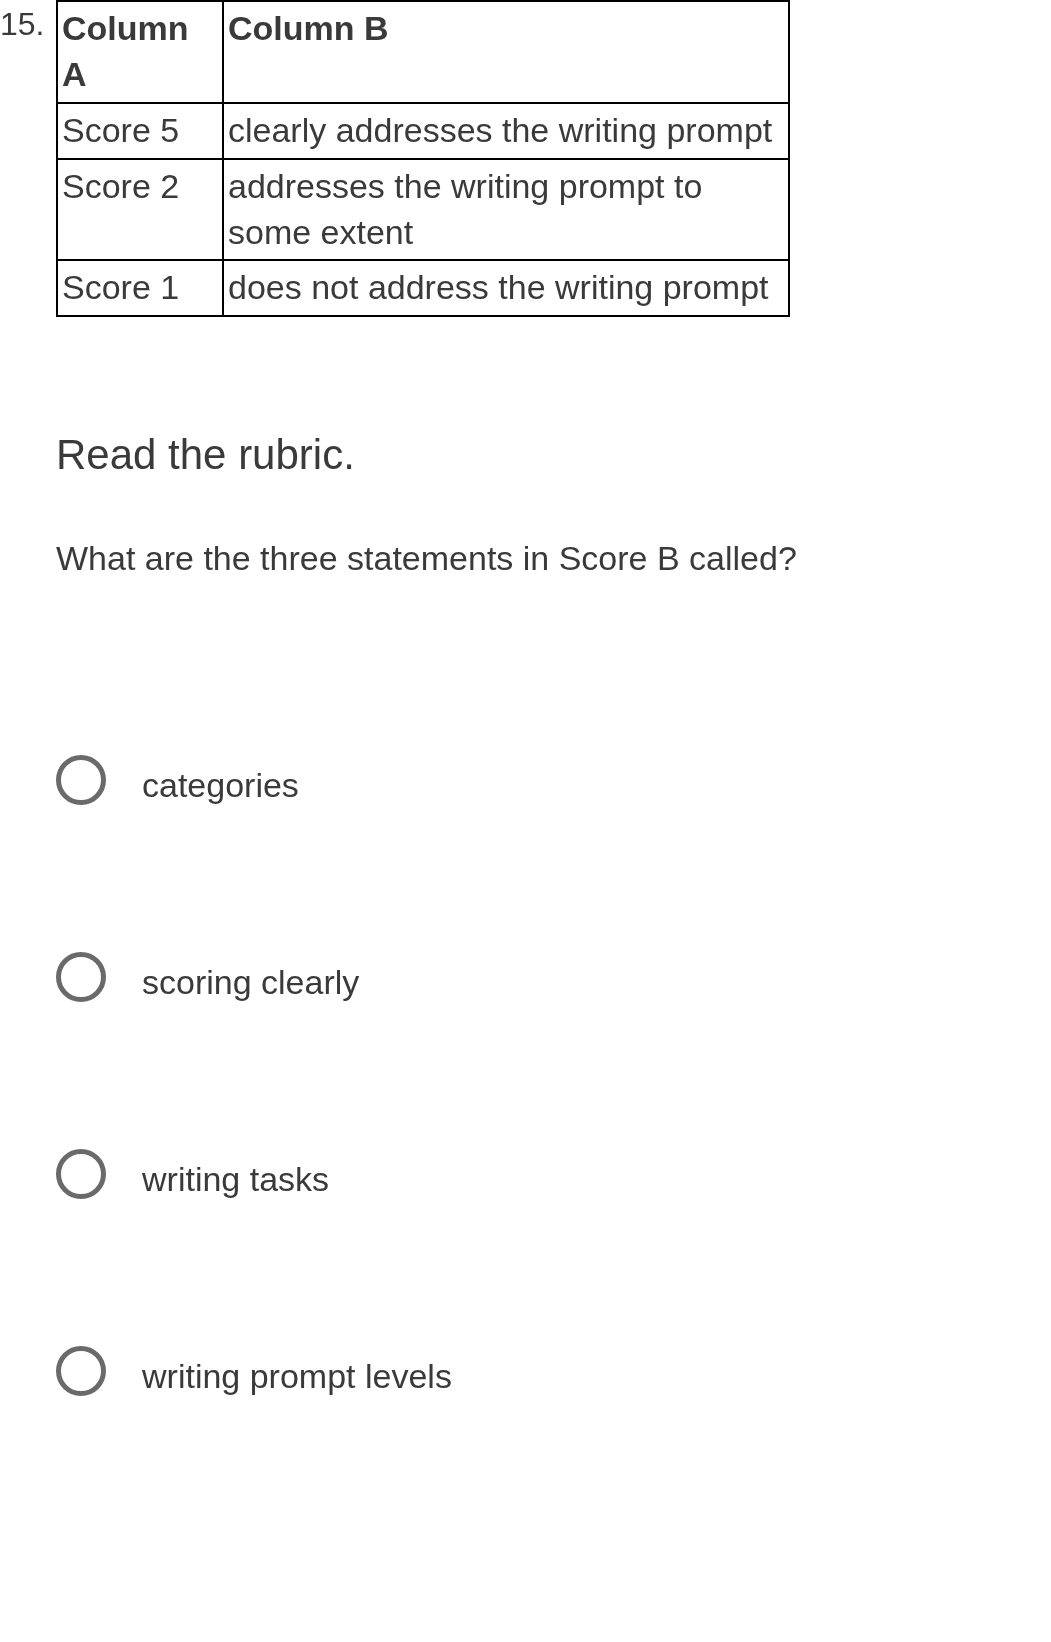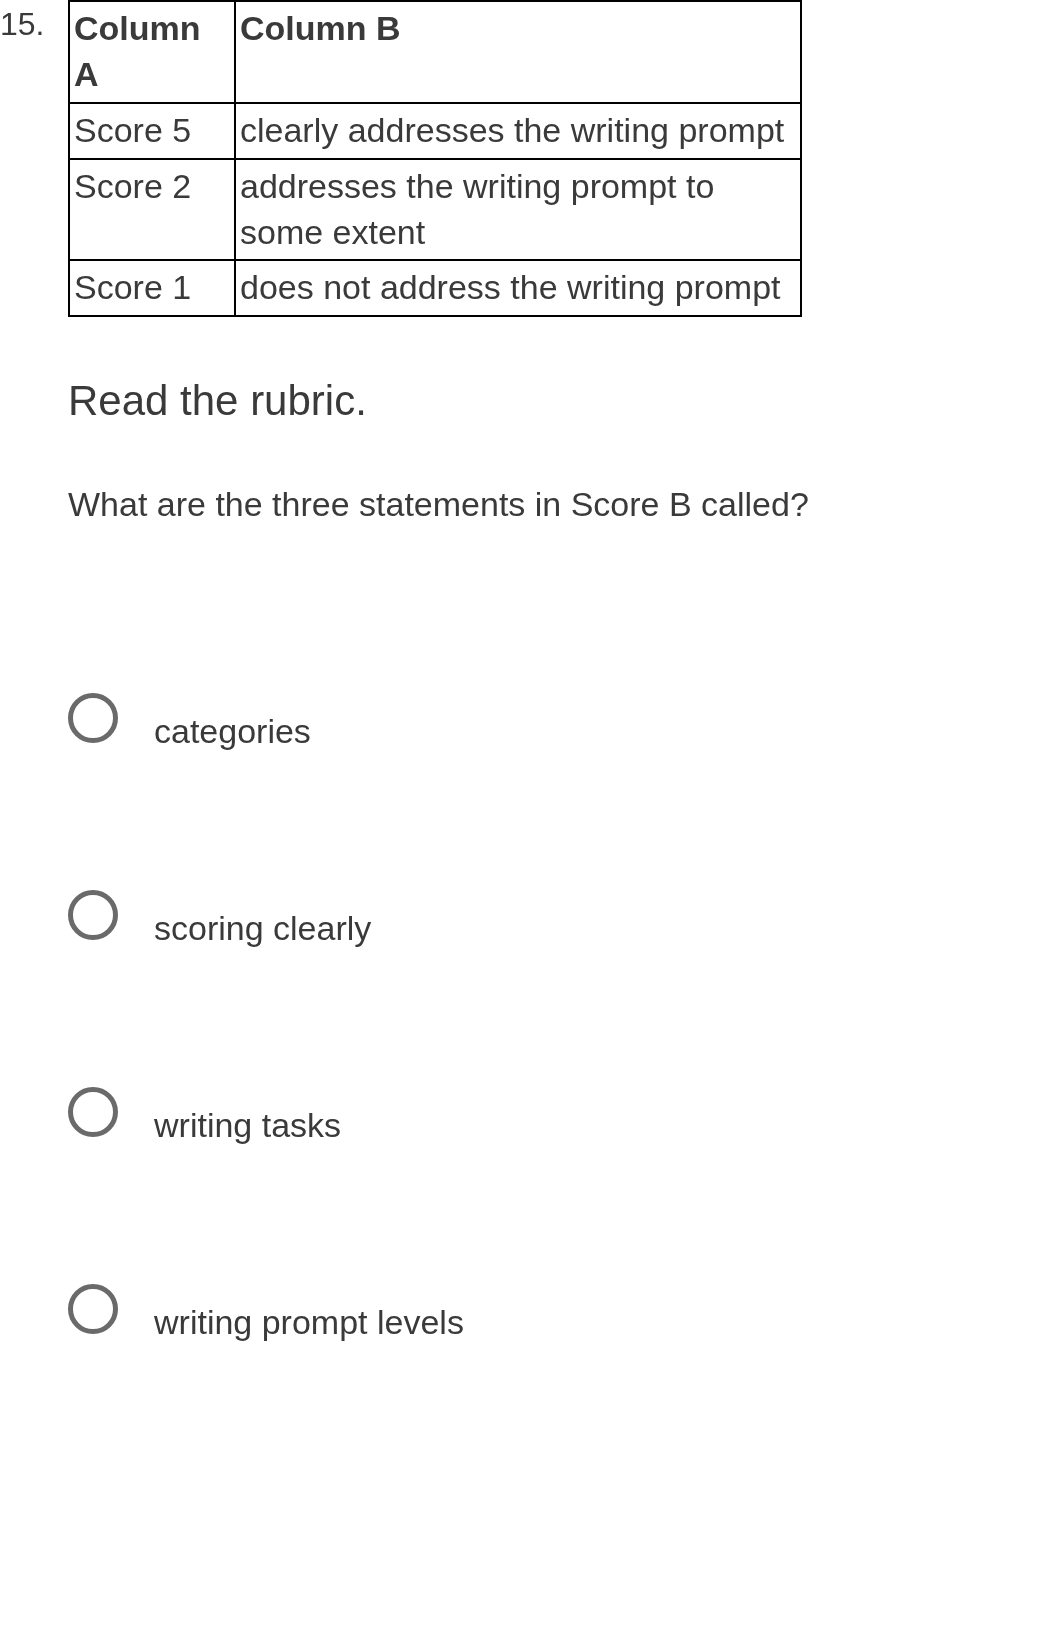--- a/index.html
+++ b/index.html
@@ -7,49 +7,49 @@
     margin: 0;
     padding: 0;
     font-family: Arial, Helvetica, sans-serif;
     font-size: 32px;
     color: #3a3a3a;
     width: 1051px;
     background: #fff;
   }
   .row { display: flex; align-items: flex-start; }
   .qnum {
-    width: 68px;
+    width: 56px;
     padding-top: 6px;
     text-align: left;
     font-size: 32px;
   }
   .qbody { flex: 1; }
   table {
     border-collapse: collapse;
-    margin-bottom: 60px;
+    margin-bottom: 114px;
   }
   th, td {
     border: 2px solid #000;
     text-align: left;
     vertical-align: top;
     padding: 4px 4px 4px 4px;
     font-size: 34px;
     line-height: 1.35;
   }
   th {
     font-weight: 700;
   }
   .colA { width: 166px; }
   .colB { width: 566px; }
   .instruction { margin-bottom: 60px; font-size: 42px; }
   .question { margin-bottom: 160px; font-size: 34px; }
   .options { padding-left: 0; }
   .option {
     display: flex;
-    align-items: center;
+    align-items: flex-end;
     margin-bottom: 130px;
   }
   .option:last-child { margin-bottom: 0; }
   .radio {
     width: 50px;
     height: 50px;
     border: 5px solid #6a6a6a;
     border-radius: 50%;
     margin-right: 36px;
     margin-top: 0;

